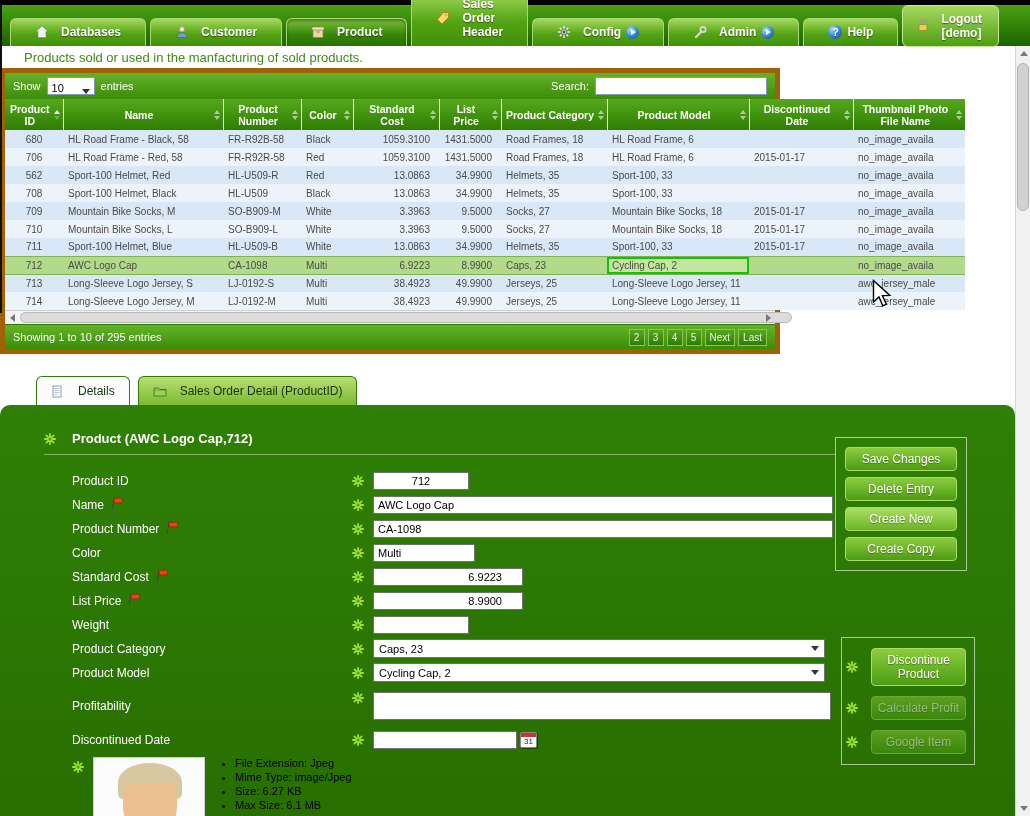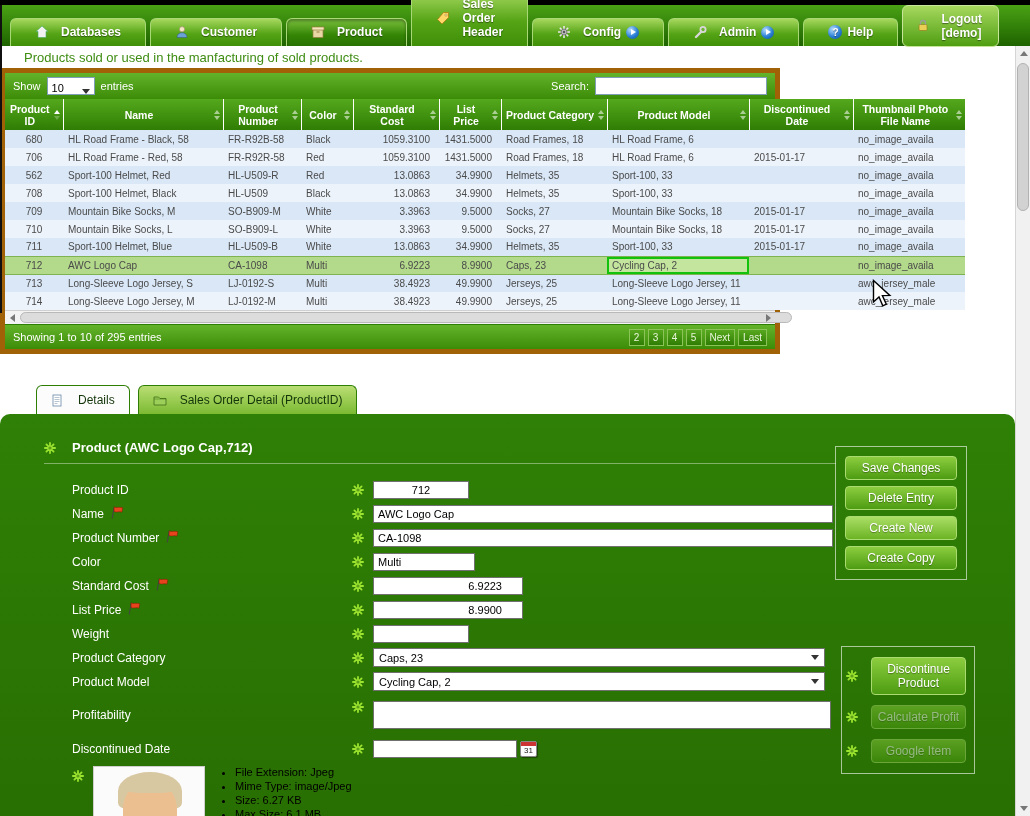--- a/index.html
+++ b/index.html
@@ -62,21 +62,21 @@
   .tri-r { width:0;height:0;border-top:4px solid transparent;border-bottom:4px solid transparent;border-left:5px solid #777; }
   .hs-thumb { position:absolute; left:15px; top:1px; height:11px; width:772px; background:#dcdcdc; border:1px solid #b9b9b9; border-radius:6px; cursor:pointer;}
 
   .grid-footer { height:25px; background:linear-gradient(#63b32a,#3c8c08); color:#fff; font-size:11px;
     display:flex; align-items:center; padding:0 8px; border-top:1px solid #2e7d05;}
   .pager { margin-left:auto; display:flex; gap:3px; }
   .page-btn { min-width:16px; height:17px; padding:0 4px; background:linear-gradient(#57a81f,#2f7d04);
     border:1px solid #8cc45a; color:#e9f5da; font-size:10px; display:flex; align-items:center; justify-content:center; cursor:pointer;}
 
   
-  .tabs { display:flex; gap:8px; padding:13px 0 0 36px; height:60px; align-items:flex-end; background:#fff; }
+  .tabs { display:flex; gap:8px; padding:13px 0 0 36px; height:51px; align-items:flex-end; background:#fff; }
   .tab { display:flex; align-items:center; gap:6px; padding:7px 14px; border:1px solid #2e7d05; border-bottom:none;
     border-radius:6px 6px 0 0; font-size:12px; color:#14350a; cursor:pointer; }
   .tab.active { background:#fcfcfc; }
   .tab.inactive { background:linear-gradient(#b9de74,#7cba32); }
 
   
   .panel { position:relative; width:1015px; height:432px; background:linear-gradient(#2f8006,#286e02); border-radius:10px 10px 0 0; }
   .panel-title { position:absolute; left:44px; top:26px; display:flex; align-items:center; gap:7px;
     color:#fff; font-size:13px; font-weight:bold; }
   .title-rule { position:absolute; left:44px; top:49px; width:792px; height:1px; background:rgba(255,255,255,.4); }

